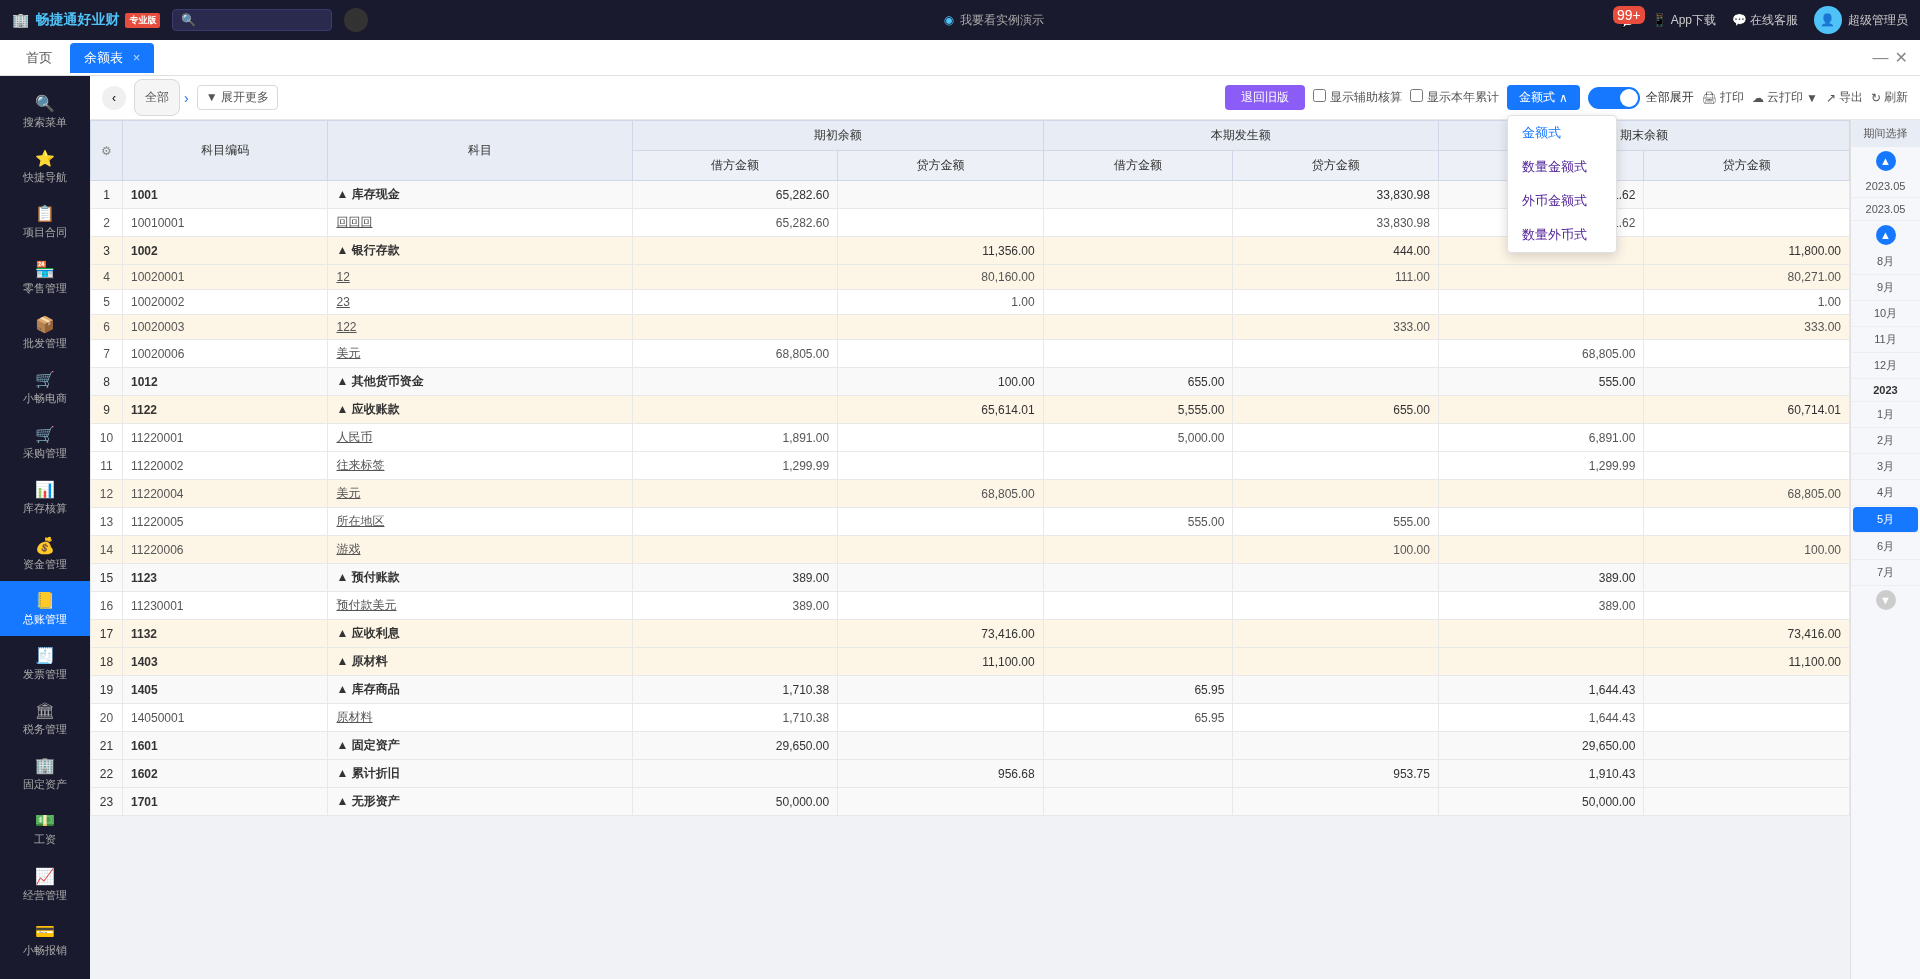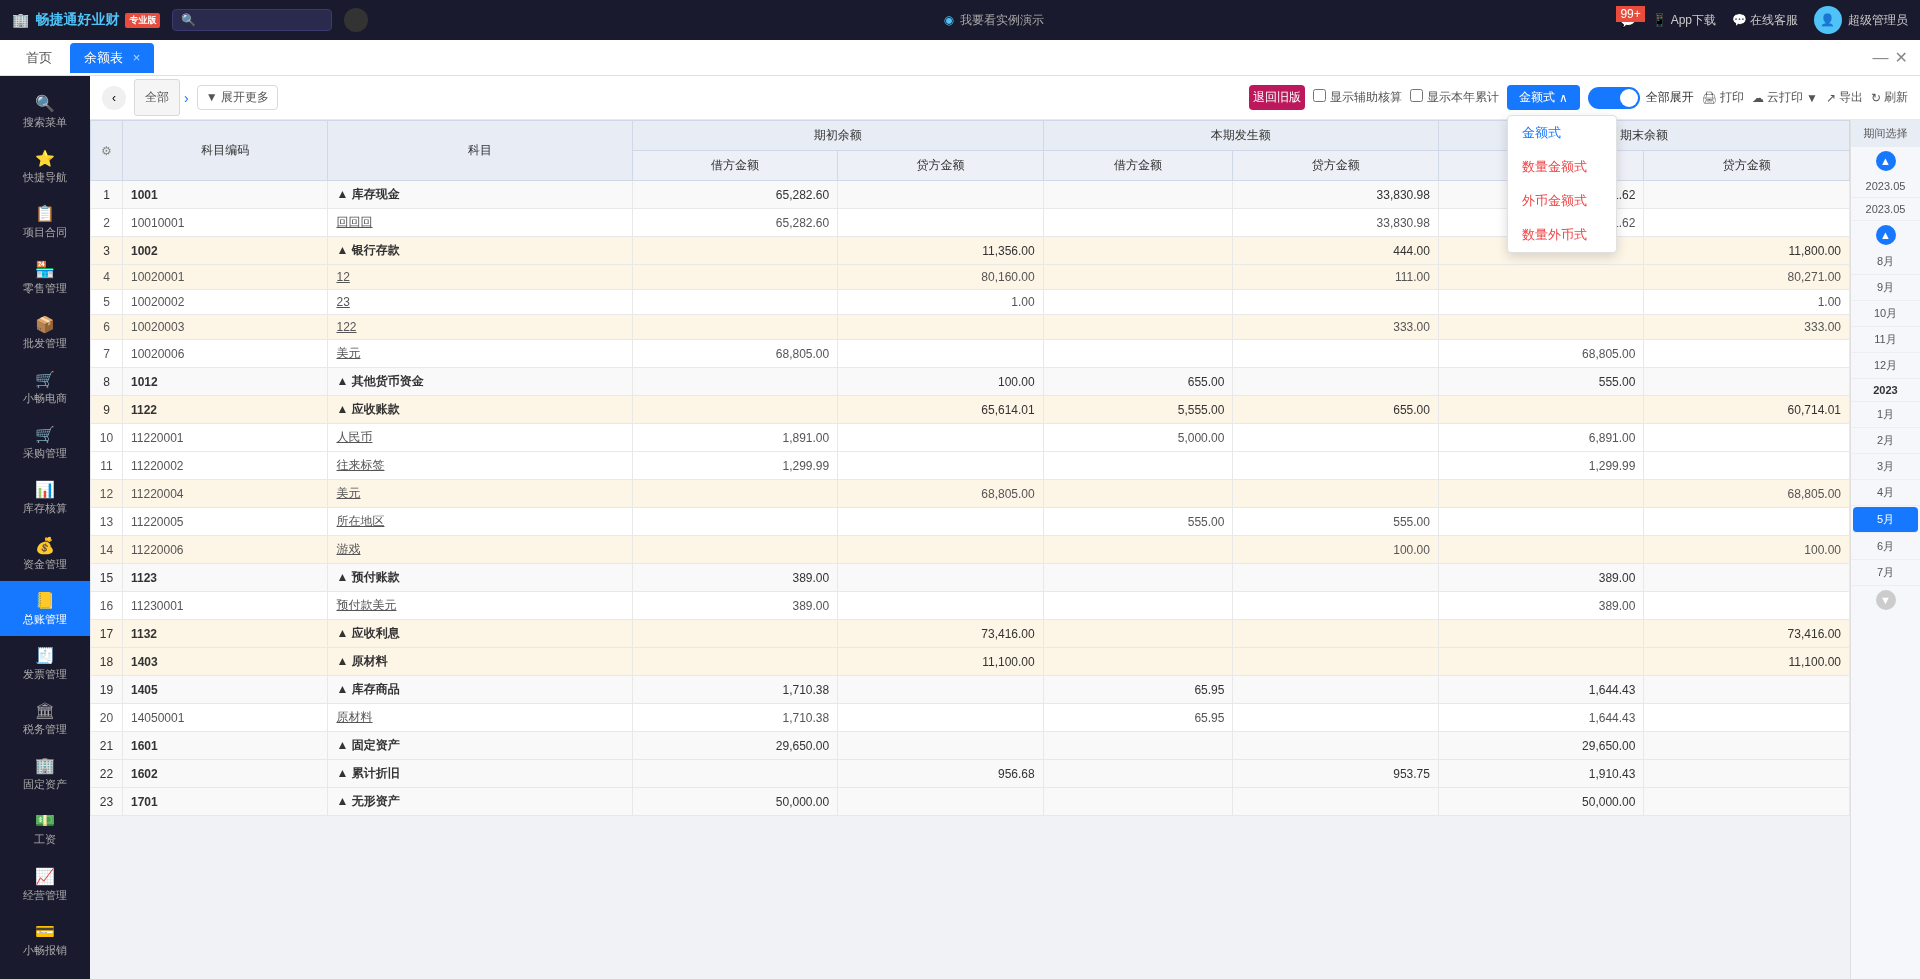--- a/index.html
+++ b/index.html
@@ -6,21 +6,21 @@
     body { font-family: 'Microsoft YaHei', Arial, sans-serif; font-size: 13px; background: #f0f2f5; color: #333; overflow: hidden; height: 979px; width: 1920px; }
 
     
     .top-bar { height: 40px; background: #1a1a2e; display: flex; align-items: center; padding: 0 12px; gap: 12px; }
     .top-bar-logo { color: #4fc3f7; font-size: 14px; font-weight: bold; display: flex; align-items: center; gap: 6px; }
     .top-bar-logo .version { background: #e74c3c; color: white; font-size: 9px; padding: 1px 4px; border-radius: 2px; }
     .top-bar-search { background: #2a2a4e; border: 1px solid #3a3a6e; border-radius: 4px; padding: 3px 8px; color: #aaa; font-size: 12px; width: 160px; display: flex; align-items: center; gap: 6px; }
     .top-bar-center { flex: 1; display: flex; align-items: center; justify-content: center; gap: 6px; color: #aaa; font-size: 12px; }
     .top-bar-right { display: flex; align-items: center; gap: 16px; color: #ccc; font-size: 12px; }
     .notification-badge { position: relative; }
-    .badge { background: #e74c3c; color: white; font-size: 12px; padding: 1px 4px; border-radius: 0; position: absolute; top: -6px; right: -8px; }
+    .badge { background: #e74c3c; color: white; font-size: 14px; padding: 1px 4px; border-radius: 6px; position: absolute; top: -6px; right: -8px; }
 
     
     .tab-bar { height: 36px; background: #fff; border-bottom: 1px solid #e0e0e0; display: flex; align-items: center; padding: 0 12px; gap: 4px; }
     .tab { padding: 6px 14px; font-size: 13px; cursor: pointer; border-radius: 4px 4px 0 0; color: #555; }
     .tab.active { background: #1677ff; color: white; }
     .tab-close { margin-left: 6px; opacity: 0.7; cursor: pointer; }
     .tab-home { color: #555; }
 
     
     .main-layout { display: flex; height: calc(979px - 40px - 36px); }
@@ -32,24 +32,24 @@
     .sidebar-item .icon { font-size: 16px; }
     .sidebar-item-label { text-align: center; line-height: 1.2; }
 
     
     .content { flex: 1; display: flex; flex-direction: column; overflow: hidden; }
 
     
     .toolbar { height: 44px; background: #fff; border-bottom: 1px solid #e8e8e8; display: flex; align-items: center; padding: 0 12px; gap: 8px; }
     .nav-btn { width: 24px; height: 24px; border-radius: 50%; background: #f0f0f0; border: none; cursor: pointer; display: flex; align-items: center; justify-content: center; font-size: 12px; }
     .breadcrumb { display: flex; align-items: center; gap: 4px; color: #555; }
-    .breadcrumb-all { background: #f5f5f5; border: 1px solid #d9d9d9; padding: 9px 10px; border-radius: 3px; font-size: 12px; }
+    .breadcrumb-all { background: #f5f5f5; border: 1px solid #d9d9d9; padding: 9px 10px; border-radius: 8px; font-size: 12px; }
     .expand-btn { background: none; border: 1px solid #d9d9d9; border-radius: 4px; padding: 3px 8px; font-size: 12px; cursor: pointer; color: #555; }
     .toolbar-right { margin-left: auto; display: flex; align-items: center; gap: 8px; }
-    .btn-return { background: #be185d; color: white; border: none; border-radius: 4px; padding: 4px 4px; font-size: 12px; cursor: pointer; }
+    .btn-return { background: #8b5cf6; color: white; border: none; border-radius: 4px; padding: 4px 16px; font-size: 12px; cursor: pointer; }
     .checkbox-item { display: flex; align-items: flex-start; gap: 4px; font-size: 12px; color: #555; cursor: pointer; }
     .btn-dropdown { background: #1677ff; color: white; border: none; border-radius: 4px; padding: 4px 12px; font-size: 12px; cursor: pointer; display: flex; align-items: center; gap: 4px; }
     .btn-toggle { background: #1677ff; border-radius: 12px; padding: 2px; display: flex; align-items: center; cursor: pointer; width: 52px; height: 22px; position: relative; }
     .toggle-knob { width: 18px; height: 18px; background: white; border-radius: 50%; position: absolute; right: 2px; }
     .toggle-label { color: #333; font-size: 12px; }
     .btn-icon { background: none; border: none; cursor: pointer; color: #555; font-size: 12px; display: flex; align-items: center; gap: 3px; }
 
     
     .table-area { flex: 1; display: flex; overflow: hidden; }
     .table-container { flex: 1; overflow: auto; }
@@ -74,21 +74,21 @@
     .period-item { padding: 5px 4px; font-size: 11px; text-align: center; cursor: pointer; color: #555; border-bottom: 1px solid #eee; }
     .period-item.active { background: #1677ff; color: white; border-radius: 4px; margin: 1px 2px; }
     .period-item.year { font-weight: bold; color: #333; }
     .period-nav { display: flex; justify-content: center; gap: 4px; padding: 4px; }
     .period-nav-btn { width: 20px; height: 20px; border-radius: 50%; background: #1677ff; color: white; border: none; font-size: 11px; cursor: pointer; display: flex; align-items: center; justify-content: center; }
     .period-nav-btn.gray { background: #ccc; }
 
     
     .dropdown-container { position: relative; display: inline-block; }
     .jinee-dropdown { position: absolute; top: 30px; left: 0; background: white; border: 1px solid #e0e0e0; border-radius: 4px; box-shadow: 0 4px 12px rgba(0,0,0,0.15); z-index: 500; min-width: 110px; }
-    .jinee-dropdown-item { padding: 8px 14px; font-size: 13px; cursor: pointer; color: #ef4444; }
+    .jinee-dropdown-item { padding: 8px 14px; font-size: 13px; cursor: pointer; color: #4c1d95; }
     .jinee-dropdown-item.selected { color: #1677ff; }
   </style>
 </head>
 <body>
 
 <div class="top-bar">
   <div class="top-bar-logo">
     <span>🏢</span>
     <span>畅捷通好业财</span>
     <span class="version">专业版</span>

